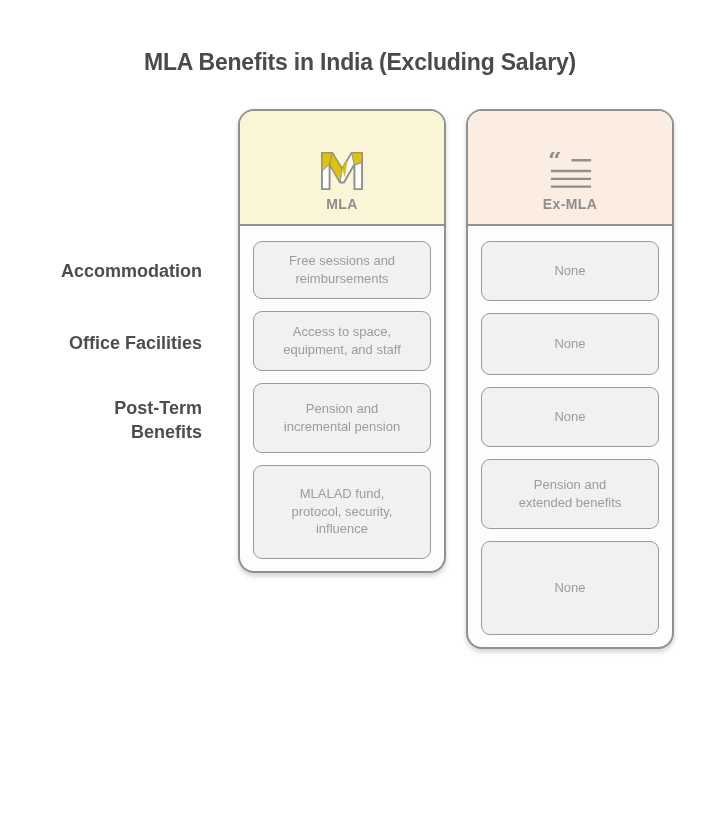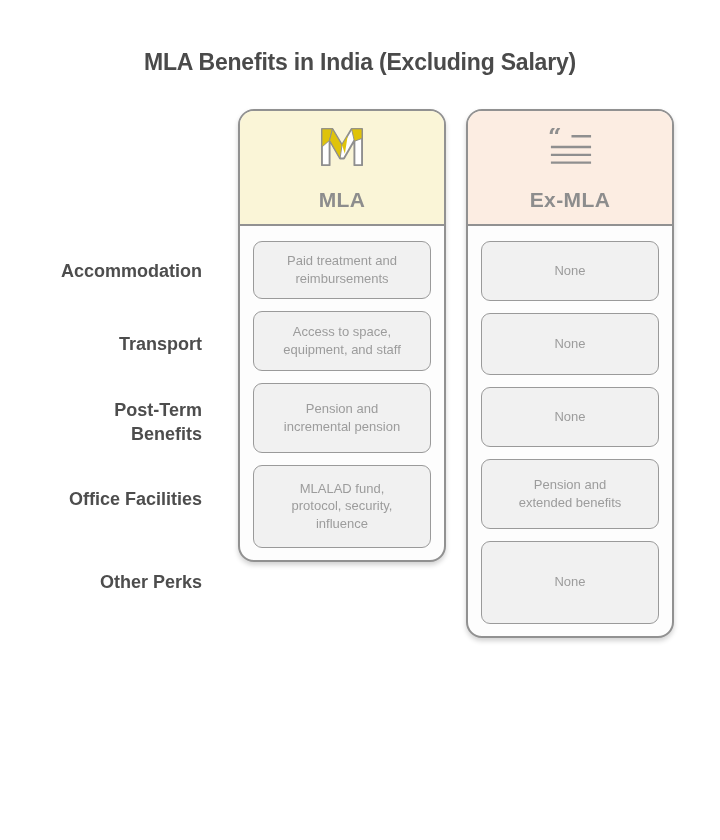--- a/index.html
+++ b/index.html
@@ -51,21 +51,21 @@
     line-height: 1.3;
     white-space: pre-line;
     max-width: 170px;
   }
 
   
   .rh-0, .rh-2, .rh-4 { height: 60px; }
   .rh-1 { height: 62px; }
   .rh-3 { height: 58px; }
   .rh-5 { height: 70px; }
-  .rh-6 { height: 83px; }
+  .rh-6 { height: 94px; }
 
   
   .pillar {
     width: 208px;
     box-sizing: border-box;
     border: 2px solid #919191;
     border-radius: 16px;
     background: #fdfdfd;
     box-shadow: 0 3px 5px rgba(0,0,0,0.18);
     overflow: hidden;
@@ -77,22 +77,22 @@
     height: 115px;
     box-sizing: border-box;
     border-bottom: 2px solid #919191;
     display: flex;
     flex-direction: column;
     align-items: center;
     justify-content: flex-end;
     padding-bottom: 12px;
   }
   .pillar-title {
-    margin-top: 20px;
-    font-size: 21px;
+    margin-top: 4px;
+    font-size: 14px;
     font-weight: bold;
     color: #8d8d8d;
     letter-spacing: 0.4px;
   }
 
   .pillar-body {
     padding: 15px 13px 12px 13px;
     display: flex;
     flex-direction: column;
     gap: 12px;
@@ -122,49 +122,43 @@
 <div class="canvas">
 
   <h1 class="title">MLA Benefits in India (Excluding Salary)</h1>
 
   <div class="diagram">
 
     <div class="labels-col">
       <div class="label-row rh-0">
           <span>Accommodation</span>
         </div>
-      <div class="label-row rh-1">
-          <span>Transport</span>
+      <div class="label-row rh-4">
+          <span>Office Facilities</span>
         </div>
       <div class="label-row rh-5">
           <span>Post-Term
 Benefits</span>
-        </div>
-      <div class="label-row rh-4">
-          <span>Office Facilities</span>
-        </div>
-      <div class="label-row rh-6">
-          <span>Other Perks</span>
         </div>
     </div>
 
     <div class="pillar">
       <div class="pillar-header" style="background-color: rgb(250, 245, 215);">
         <svg class="icon" width="48" height="42" viewBox="0 0 50 44">
           <path d="M4 41 L4 3 L15 3 L25 20 L35 3 L46 3 L46 41 L38 41 L38 15 L27 34 L23 34 L12 15 L12 41 Z" fill="#ffffff" stroke="#8f8f8f" stroke-width="2" stroke-linejoin="round"></path>
           <polygon points="4,3 15,3 12,15 4,22" fill="#DFC30A" stroke="#8f8f8f" stroke-width="1"></polygon>
           <polygon points="15,3 25,20 23,34 12,15" fill="#DFC30A" stroke="#8f8f8f" stroke-width="1"></polygon>
           <polygon points="25,20 31,10 28,29" fill="#DFC30A"></polygon>
           <polygon points="35,3 46,3 46,13 38,16" fill="#DFC30A" stroke="#8f8f8f" stroke-width="1"></polygon>
         </svg>
         <div class="pillar-title">MLA</div>
       </div>
       <div class="pillar-body">
         <div class="cell rh-3">
-            <span>Paid treatment and
+            <span>Free sessions and
 reimbursements</span>
           </div>
         <div class="cell rh-4">
             <span>Access to space,
 equipment, and staff</span>
           </div>
         <div class="cell rh-5">
             <span>Pension and
 incremental pension</span>
           </div>

